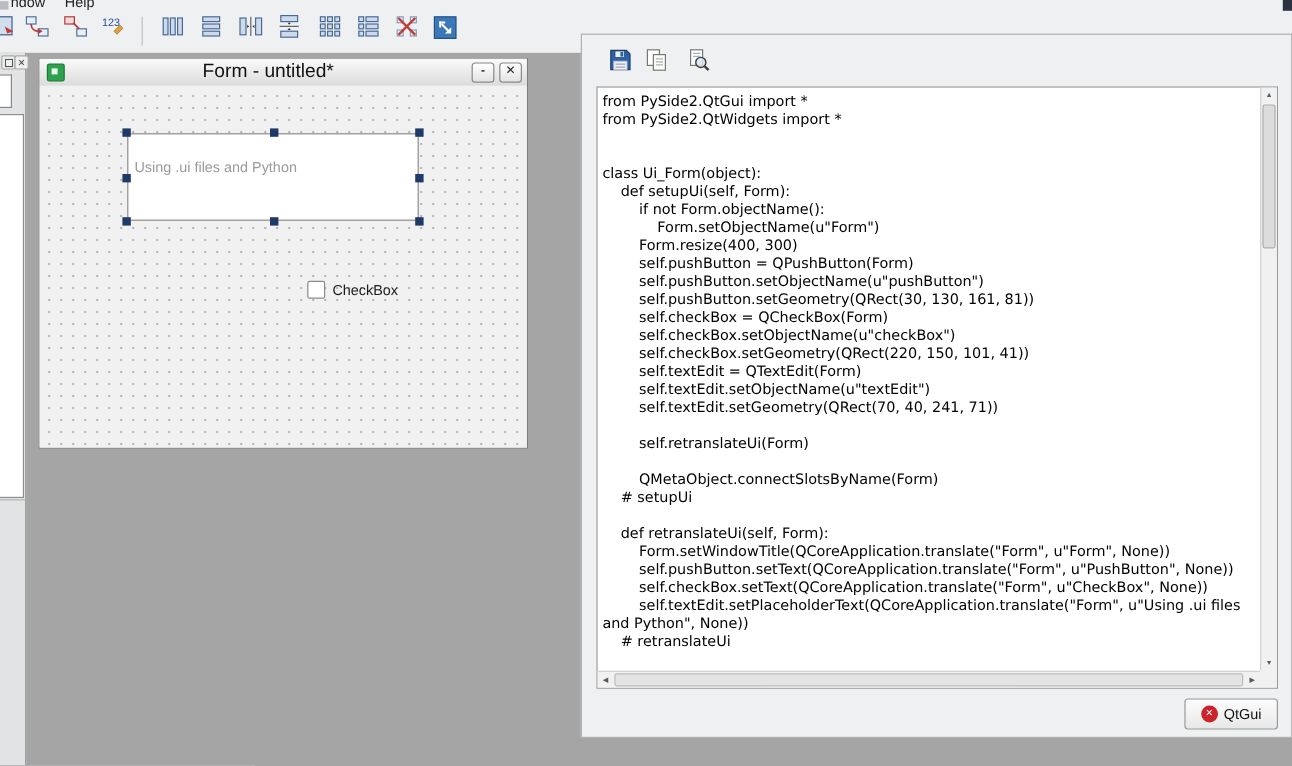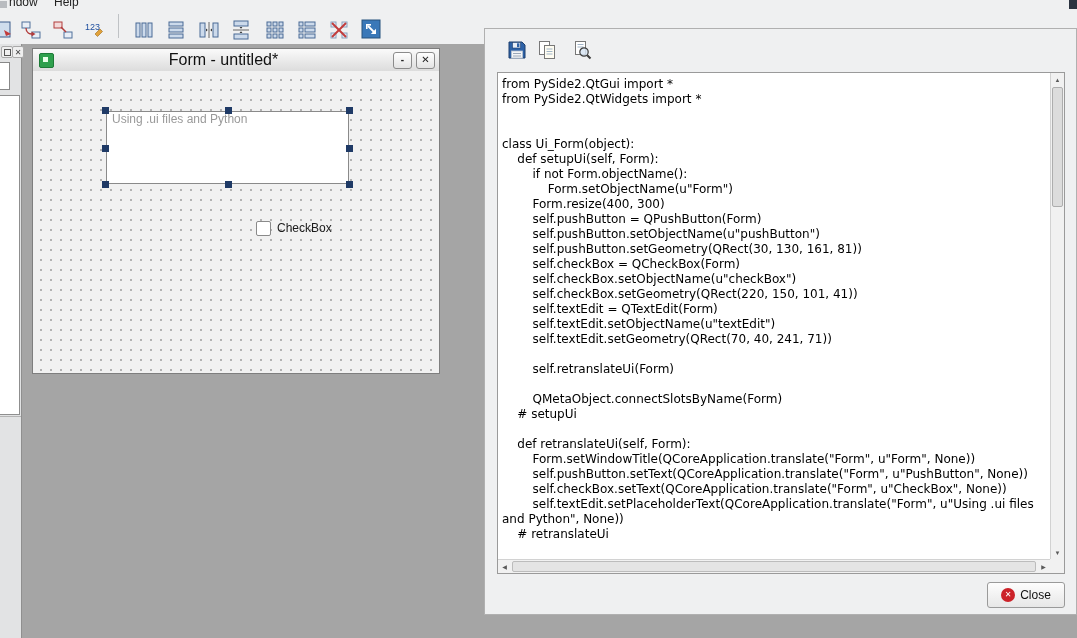--- a/index.html
+++ b/index.html
@@ -6,21 +6,21 @@
   .screen{position:relative;width:1077px;height:638px;overflow:hidden;
     font-family:"Liberation Sans","DejaVu Sans",sans-serif;font-size:12px;color:#111;
     background:#eff0f1;}
   
   .topbar{position:absolute;left:0;top:0;width:1077px;height:44px;background:#eff0f1;}
   .menubar{position:absolute;left:0;top:0;width:100%;height:9px;overflow:hidden;padding-left:12px;}
   .menu-item{position:absolute;top:-5px;font-size:12px;color:#222;}
   .menu-frag{position:absolute;left:0;top:1px;width:7px;height:7px;background:#b9bcc0;}
   .win-frag{position:absolute;left:1069px;top:0;width:8px;height:9px;background:#2b3340;}
   .toolbar{position:absolute;left:0;top:9px;width:100%;height:35px;}
-  .tbtn{position:absolute;top:3px;width:26px;height:28px;display:flex;align-items:flex-end;justify-content:center;border-radius:3px;}
+  .tbtn{position:absolute;top:3px;width:26px;height:28px;display:flex;align-items:flex-start;justify-content:center;border-radius:3px;}
   .tsep{position:absolute;top:5px;width:1px;height:24px;background:#bfc2c5;}
   
   .mdi{position:absolute;left:0;top:44px;width:1077px;height:594px;background:#a5a5a5;}
   
   .leftdock{position:absolute;left:0;top:44px;width:21px;height:594px;background:#e2e3e4;border-right:1px solid #8f8f8f;}
   .dock-btn{position:absolute;width:10px;height:10px;display:flex;align-items:center;justify-content:center;
     font-size:8px;color:#444;border:1px solid #a9a9a9;background:#efefef;border-radius:2px;}
   .dock-filter{position:absolute;left:0;top:18px;width:9px;height:26px;background:#fff;border:1px solid #888;border-left:none;}
   .dock-list{position:absolute;left:0;top:51px;width:19px;height:318px;background:#fff;border:1px solid #8f8f8f;border-left:none;}
   .dock-line{position:absolute;left:0;top:372px;width:21px;height:1px;background:#b4b4b4;}
@@ -32,28 +32,28 @@
   .f-icon{width:13px;height:13px;margin-left:6px;background:#2fa04d;border:1px solid #1d7a37;border-radius:2px;position:relative;}
   .f-icon::after{content:"";position:absolute;left:3px;top:3px;width:5px;height:5px;background:#eaffea;}
   .f-caption{flex:1;text-align:center;font-size:16px;color:#111;}
   .f-btn{width:17px;height:15px;margin-right:4px;border:1px solid #8b8b8b;border-radius:3px;
     background:linear-gradient(#ffffff,#e3e3e3);display:flex;align-items:center;justify-content:center;
     font-size:10px;font-weight:bold;color:#222;line-height:1;}
   .f-canvas{position:absolute;left:0;top:22px;right:0;bottom:0;background:#f1f1f1;
     background-image:radial-gradient(circle,#b2b2b2 1px,rgba(0,0,0,0) 1.1px);
     background-size:10px 10px;background-position:3px 4px;}
   .w-textedit{position:absolute;left:73px;top:40px;width:241px;height:71px;background:#fff;border:1px solid #8a8a8a;}
-  .w-placeholder{padding:0 5px;color:#9a9a9a;font-size:12px;}
+  .w-placeholder{padding:20px 5px;color:#9a9a9a;font-size:12px;}
   .handle{position:absolute;width:7px;height:7px;background:#1f3a66;}
   .h-tl{left:-5px;top:-5px}.h-tm{left:calc(50% - 3px);top:-5px}.h-tr{right:-5px;top:-5px}
   .h-ml{left:-5px;top:calc(50% - 3px)}.h-mr{right:-5px;top:calc(50% - 3px)}
   .h-bl{left:-5px;bottom:-5px}.h-bm{left:calc(50% - 3px);bottom:-5px}.h-br{right:-5px;bottom:-5px}
   .w-push{position:absolute;left:33px;top:130px;width:161px;height:79px;border:1px solid #a2a2a2;border-radius:3px;
     background:linear-gradient(#ffffff,#ebebeb);display:flex;align-items:center;justify-content:center;font-size:12px;color:#1a1a1a;}
-  .w-check{position:absolute;left:223px;top:150px;width:101px;height:41px;display:flex;align-items:flex-start;gap:6px;}
+  .w-check{position:absolute;left:223px;top:150px;width:101px;height:41px;display:flex;align-items:center;gap:6px;}
   .chk-box{width:13px;height:13px;background:#fff;border:1px solid #8a8a8a;border-radius:2px;}
   .chk-label{font-size:12px;color:#1a1a1a;}
   
   .dialog{position:absolute;left:484px;top:28px;width:593px;height:587px;background:#eff0f1;
     border:1px solid #b0b0b0;box-sizing:border-box;}
   .dbtn{position:absolute;top:8px;width:26px;height:26px;display:flex;align-items:center;justify-content:center;border-radius:3px;}
   .code-area{position:absolute;left:12px;top:43px;width:568px;height:502px;background:#fff;border:1px solid #9a9a9a;box-sizing:border-box;}
   .code{position:absolute;left:0;top:0;right:14px;bottom:14px;margin:0;overflow:hidden;
     padding:4px 2px 15px 4px;font-family:"DejaVu Sans",sans-serif;font-size:12px;line-height:15px;
     white-space:pre;color:#000;}
@@ -316,18 +316,18 @@
       <div class="hscroll">
         <div class="sarrow sa-lf">◀</div>
         <div class="hthumb"></div>
         <div class="sarrow sa-rt">▶</div>
       </div>
       <div class="scorner"></div>
     </div>
 
     <div class="close-btn">
       <span class="close-ico">✕</span>
-      <span>Close</span>
+      <span>QtGui</span>
     </div>
   </div>
 
 
 </div>
 
 </body></html>

